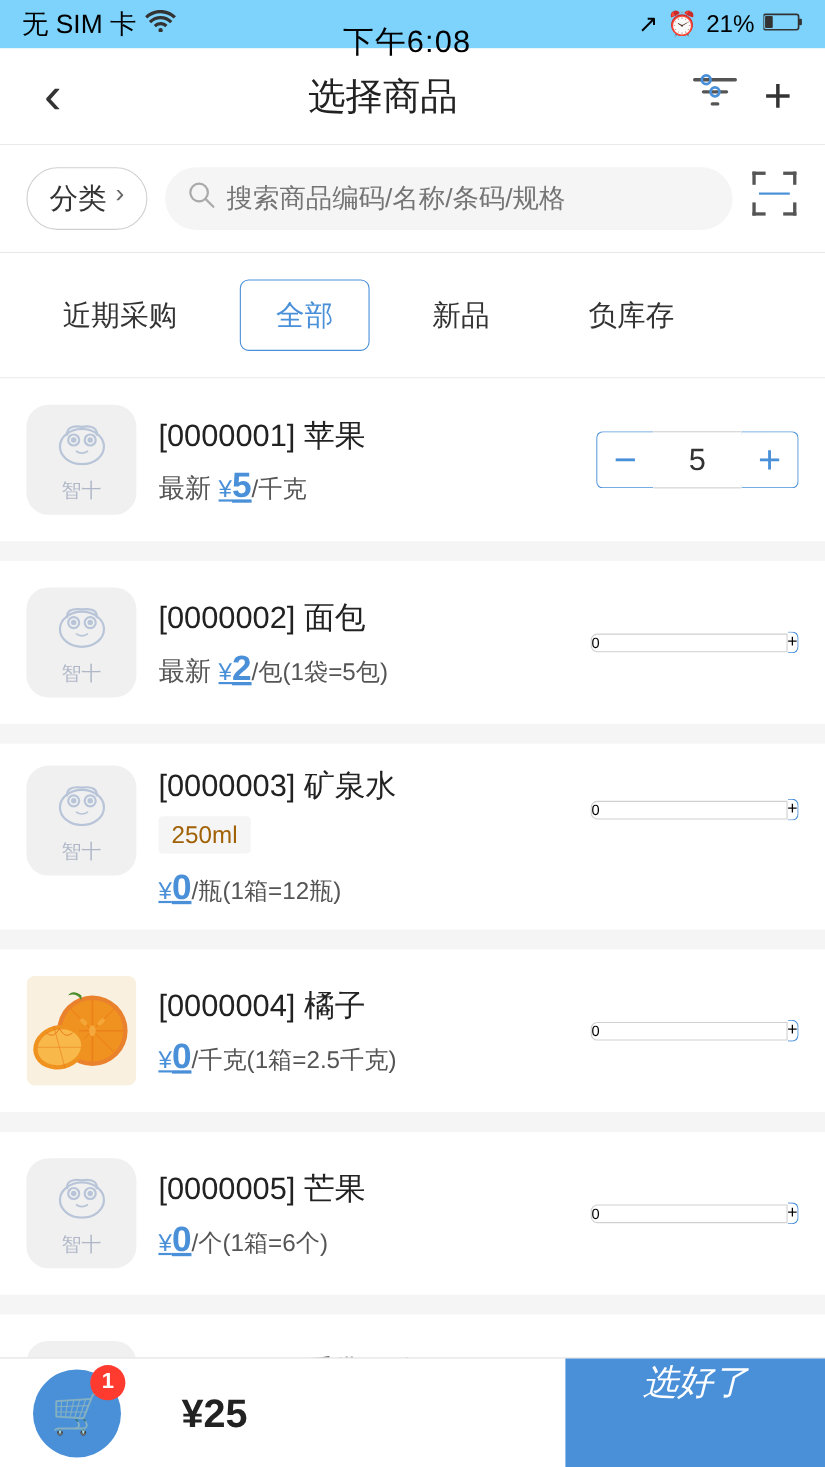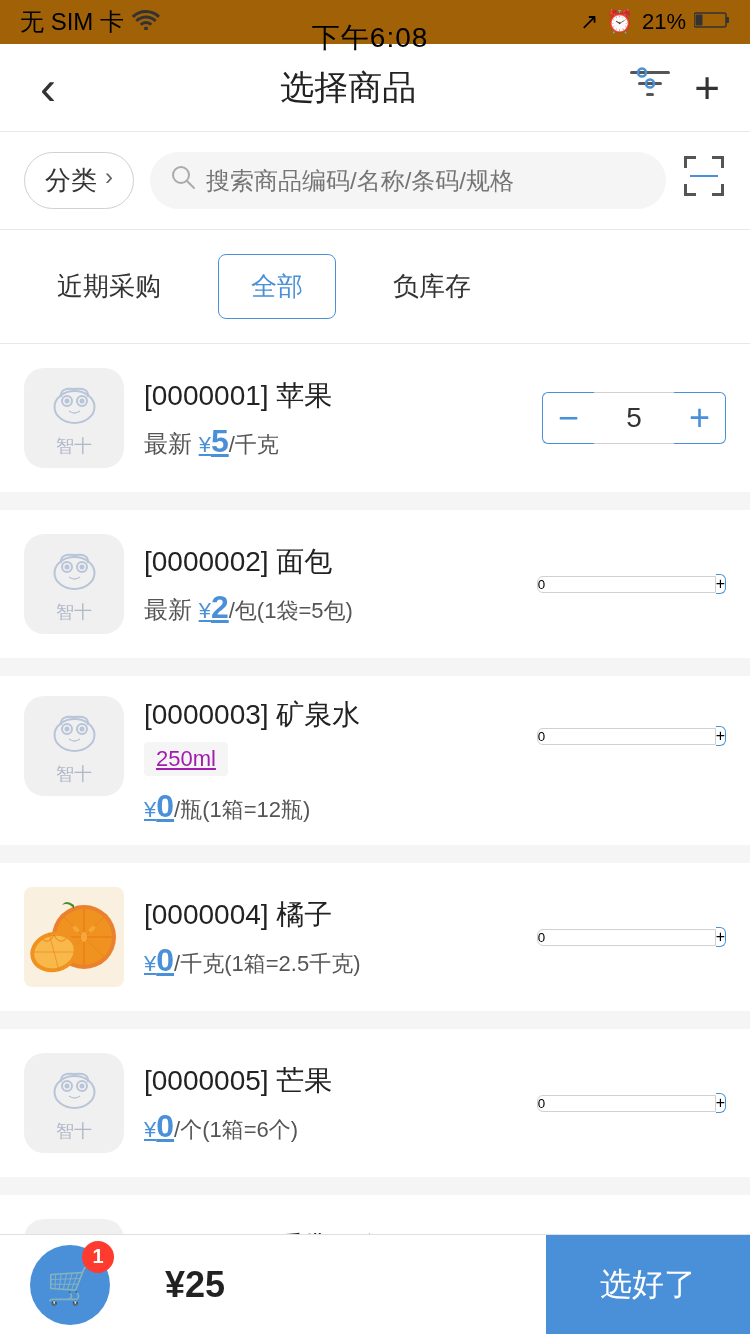--- a/index.html
+++ b/index.html
@@ -9,21 +9,21 @@
       min-height: 1334px;
       font-family: -apple-system, 'PingFang SC', 'Helvetica Neue', Arial, sans-serif;
       background: #f5f5f5;
       overflow-x: hidden;
     }
 
     
     .status-bar {
       width: 750px;
       height: 44px;
-      background: #a16207;
+      background: #7dd3fc;
       display: flex;
       align-items: center;
       justify-content: space-between;
       padding: 0 20px;
       font-size: 26px;
     }
     .status-left {
       display: flex;
       align-items: center;
       gap: 8px;
@@ -180,27 +180,26 @@
       flex: 1;
       padding: 0 20px;
     }
     .product-name {
       font-size: 28px;
       color: #222;
       margin-bottom: 8px;
     }
     .product-spec {
       font-size: 22px;
-      color: #a21caf;
+      color: #a16207;
       background: #f5f5f5;
       padding: 4px 12px;
       border-radius: 4px;
       display: inline-block;
       margin-bottom: 8px;
-      text-decoration: underline;
     }
     .product-price {
       font-size: 24px;
       color: #555;
     }
     .price-yuan {
       color: #4a90d9;
       font-size: 22px;
       text-decoration: underline;
     }
@@ -280,29 +279,30 @@
       font-weight: 600;
     }
     .cart-total {
       font-size: 36px;
       font-weight: 600;
       color: #222;
       margin-left: 39px;
     }
     .confirm-btn {
       height: 100px;
-      width: 204px;
+      width: 236px;
       background: #4a90d9;
       color: #fff;
       font-size: 32px;
       display: flex;
-      align-items: center;
+      align-items: flex-start;
       justify-content: center;
       cursor: pointer;
       flex-shrink: 0;
+      font-style: italic;
     }
 
     
     .item-divider {
       height: 16px;
       background: #f5f5f5;
     }
 
     
     .qty-group {
@@ -427,20 +427,21 @@
           <rect x="30" y="39" width="12" height="3" fill="#555"></rect>
           <rect x="39" y="30" width="3" height="12" fill="#555"></rect>
           <rect x="8" y="21" width="28" height="2" fill="#4a90d9"></rect>
         </svg>
     </span>
   </div>
 
   <div class="filter-tabs">
     <button class="tab-btn">近期采购</button>
     <button class="tab-btn active">全部</button>
+    <button class="tab-btn">新品</button>
     <button class="tab-btn">负库存</button>
   </div>
 
   <div class="product-list">
 
     <div class="product-item">
       <div class="product-thumb">
         <div style="text-align:center;">
           <div class="owl-icon">
             <svg width="55" height="45" viewBox="0 0 55 45">

